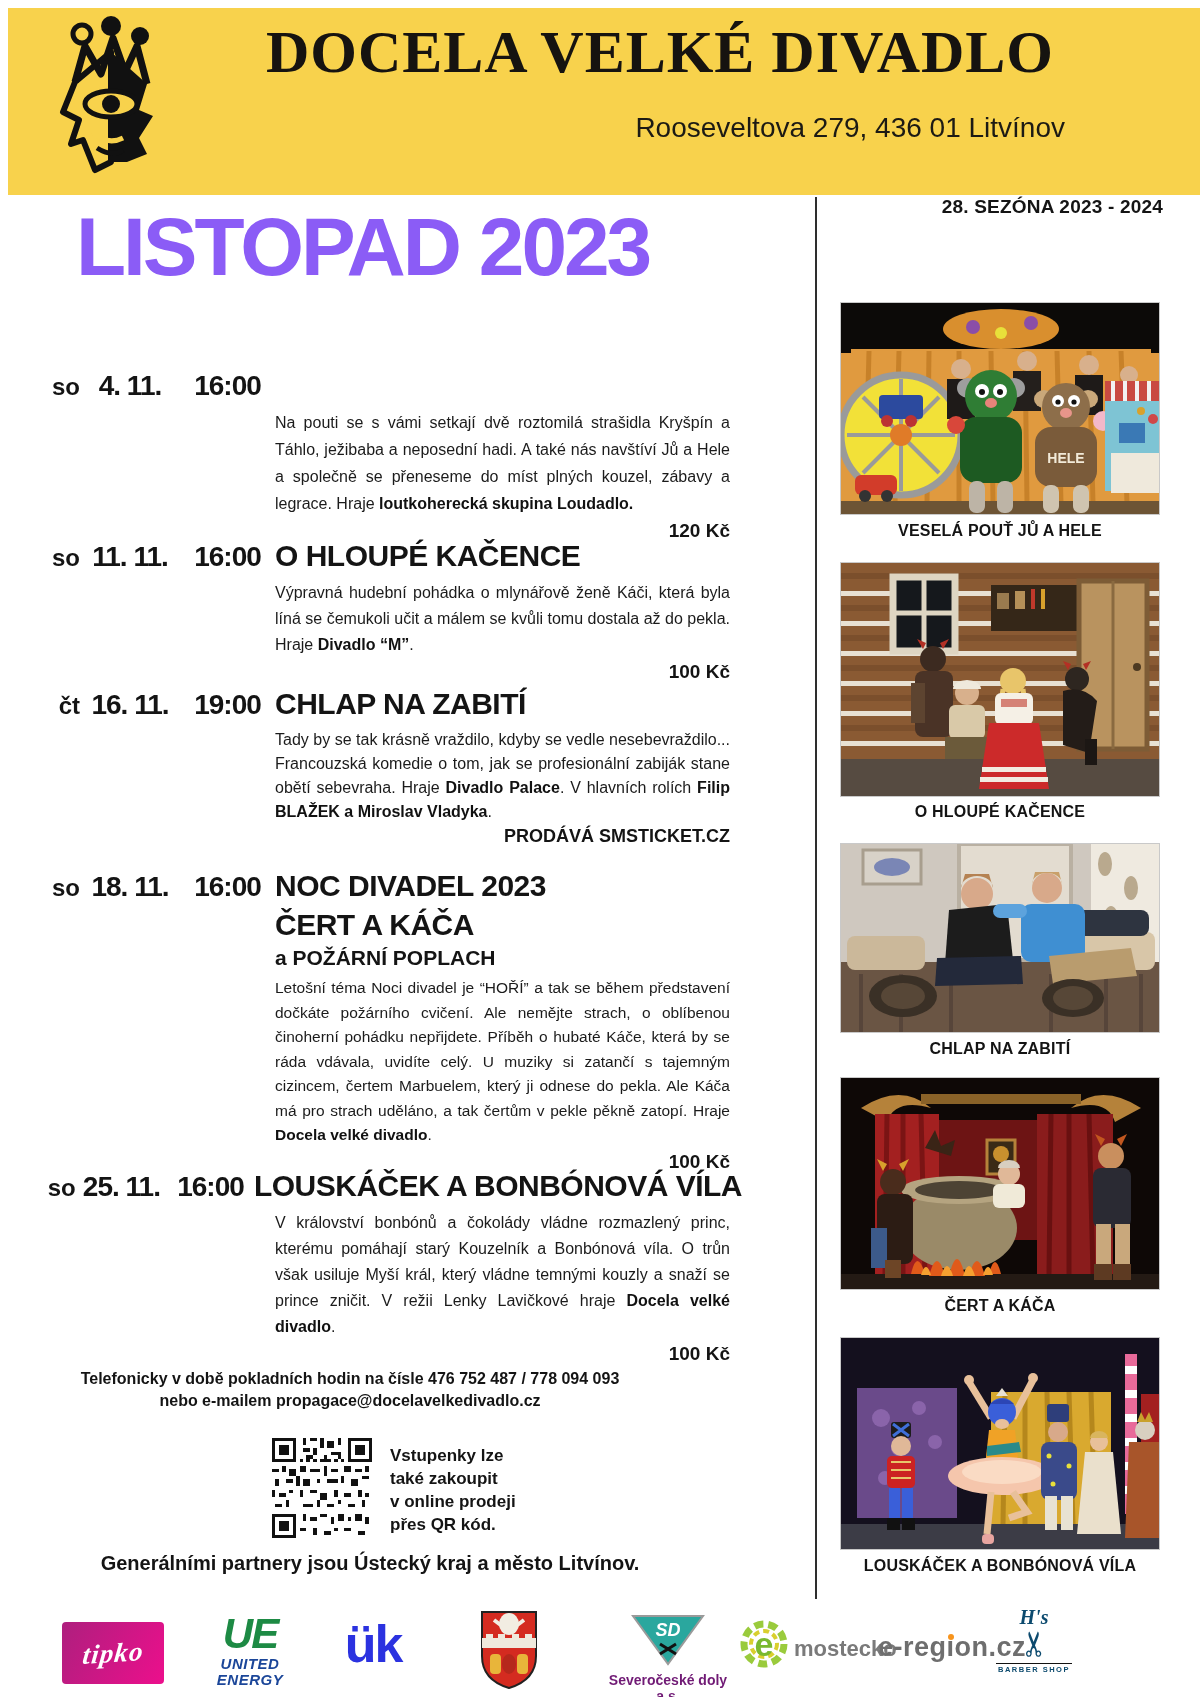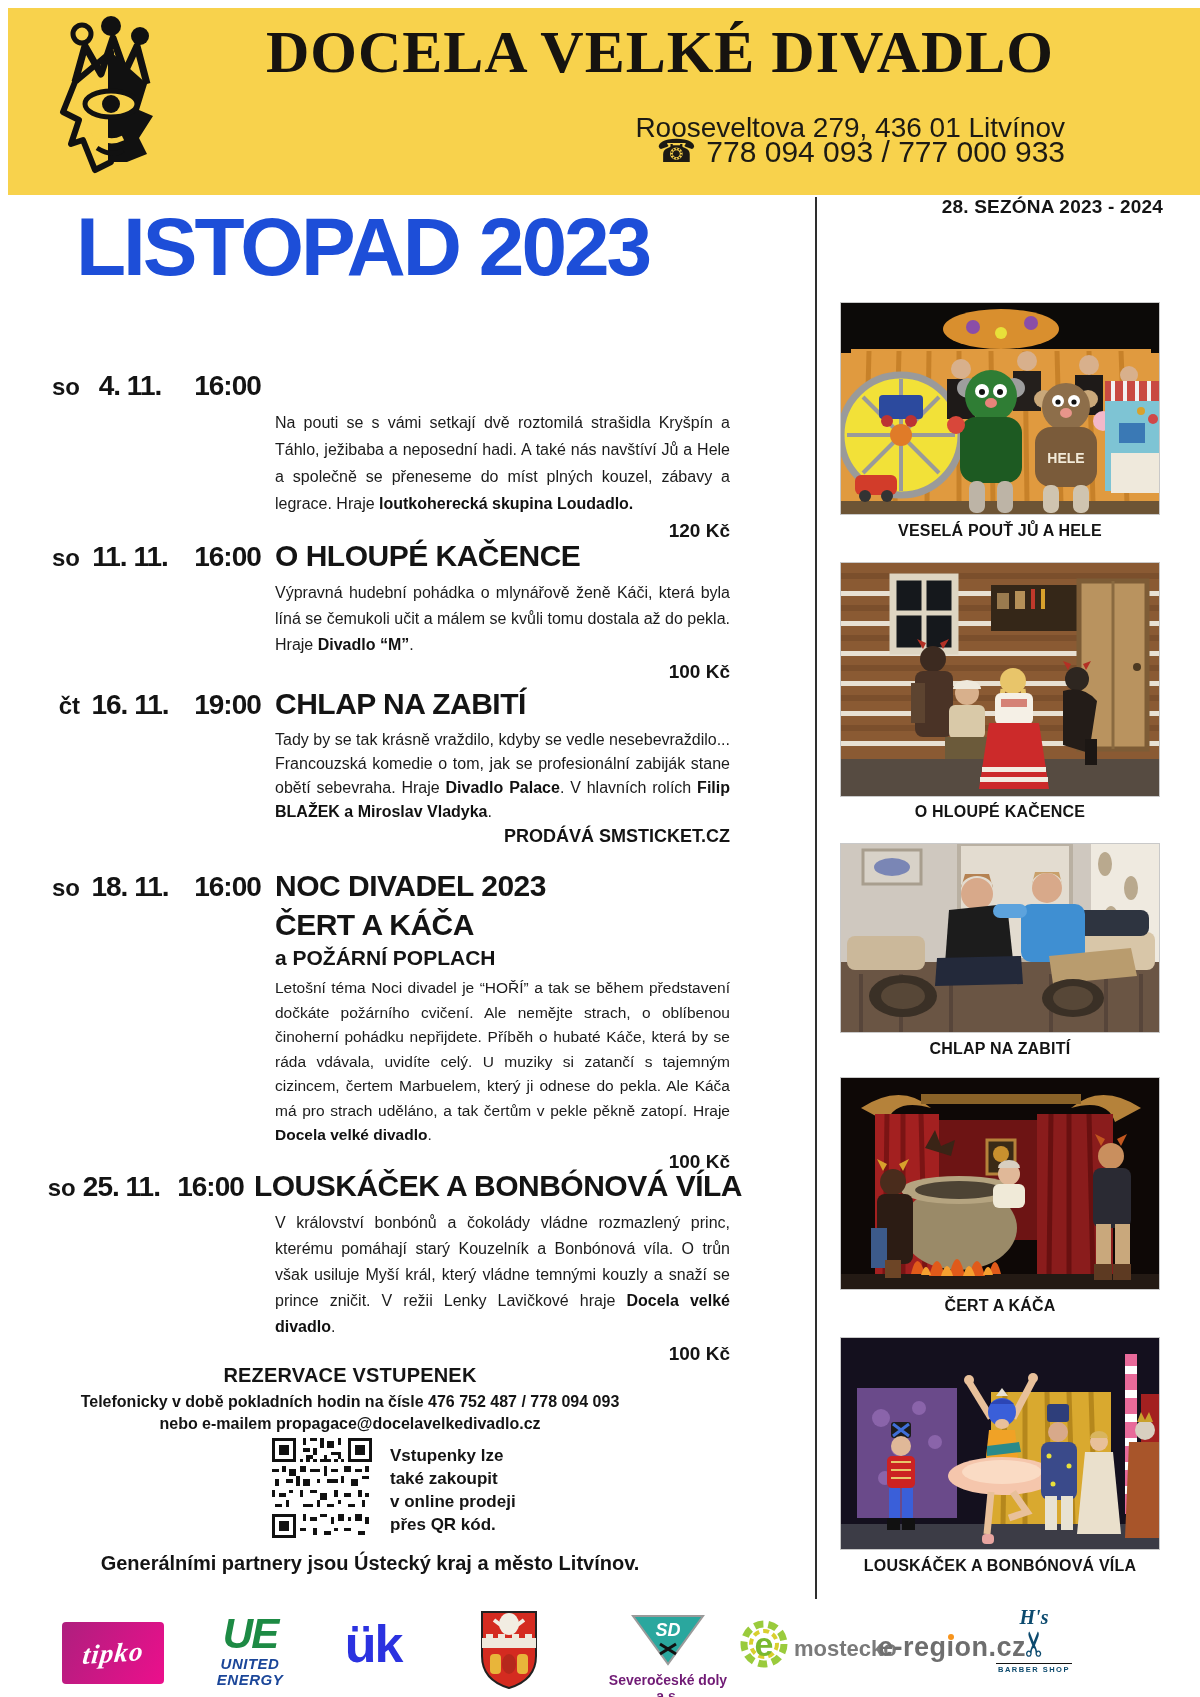--- a/index.html
+++ b/index.html
@@ -12,21 +12,21 @@
     font-family:"Liberation Serif",serif;font-weight:700;font-size:60px;letter-spacing:1px;color:#161310;}
   .addr{position:absolute;right:135px;top:112px;font-size:28px;color:#1c1a14;}
   .phone{position:absolute;right:135px;top:132px;font-size:30px;color:#1c1a14;font-weight:500;}
   .phone .glyph{font-size:32px;margin-right:10px;}
   .logo-svg{position:absolute;left:35px;top:12px;}
 
   
   .season{position:absolute;right:37px;top:196px;width:420px;text-align:right;
     font-weight:700;font-size:19px;letter-spacing:.2px;}
   .month-title{position:absolute;left:76px;top:200px;font-weight:800;font-size:82px;
-    letter-spacing:-3px;color:#1d4ed8;}
+    letter-spacing:-3px;color:#8b5cf6;}
   .vline{position:absolute;left:815px;top:197px;width:2px;height:1402px;background:#2e2e2e;}
 
   
   .event{position:absolute;left:30px;width:712px;}
   .ehead{display:flex;align-items:baseline;line-height:36px;}
   .day{width:50px;text-align:right;font-weight:700;font-size:24px;}
   .date{width:100px;text-align:center;font-weight:700;font-size:28px;letter-spacing:-1px;}
   .time{width:95px;text-align:center;font-weight:700;font-size:28px;letter-spacing:-1px;}
   .etitle{flex:1;font-weight:800;font-size:30px;letter-spacing:-.5px;white-space:nowrap;}
   .etitle2{margin-left:245px;font-weight:800;font-size:30px;letter-spacing:-.5px;line-height:38px;}
@@ -104,23 +104,20 @@
     <path d="M76,40 L76,150 L60,158 L48,128 L36,132 L44,108 L28,100 L40,70 Z" fill="none" stroke="#111" stroke-width="6" stroke-linejoin="round"></path>
     <path d="M76,40 L112,72 L104,98 L118,104 L104,126 L112,142 L92,150 L76,150 Z" fill="#111"></path>
     <ellipse cx="76" cy="92" rx="26" ry="13" fill="#F8D24C" stroke="#111" stroke-width="5"></ellipse>
     <circle cx="76" cy="92" r="9" fill="#111"></circle>
     <path d="M58,120 q14,14 30,6" fill="none" stroke="#F8D24C" stroke-width="5"></path>
     <path d="M62,136 q16,10 26,2" fill="none" stroke="#111" stroke-width="5"></path>
   </svg>
 
   <div class="brand-title">DOCELA VELKÉ DIVADLO</div>
   <div class="addr">Rooseveltova 279, 436 01 Litvínov</div>
-  <div class="phone">
-    <span class="glyph">☎</span><span>778 094 093 / 777 000 933</span>
-  </div>
 
   <div class="season">28. SEZÓNA 2023 - 2024</div>
   <div class="month-title">LISTOPAD 2023</div>
   <div class="vline"></div>
 
   <div class="event e1" style="top:368px">
     <div class="ehead">
       <span class="day">so</span>
       <span class="date">4. 11.</span>
       <span class="time">16:00</span>
@@ -169,21 +166,20 @@
       <span class="day">so</span>
       <span class="date">25. 11.</span>
       <span class="time">16:00</span>
       <span class="etitle">LOUSKÁČEK A BONBÓNOVÁ VÍLA</span>
     </div>
     <p class="desc"><span>V království bonbónů a čokolády vládne rozmazlený princ, kterému pomáhají starý Kouzelník a Bonbónová víla. O trůn však usiluje Myší král, který vládne temnými kouzly a snaží se prince zničit. V režii Lenky Lavičkové hraje </span><b>Docela velké divadlo</b><span>.</span></p>
     <div class="price">100 Kč</div>
   </div>
 
   <div class="resv">
-    <div class="resv-h">REZERVACE VSTUPENEK</div>
     <div class="resv-l">Telefonicky v době pokladních hodin na čísle 476 752 487 / 778 094 093</div>
     <div class="resv-l2">nebo e-mailem propagace@docelavelkedivadlo.cz</div>
   </div>
 
   <svg class="qr" viewBox="0 0 29 29" shape-rendering="crispEdges">
     <rect x="0" y="0" width="29" height="29" fill="#fff"></rect>
     <g fill="#111">
       <rect x="0" y="0" width="7" height="7"></rect>
         <rect x="22" y="0" width="7" height="7"></rect>
         <rect x="0" y="22" width="7" height="7"></rect>

